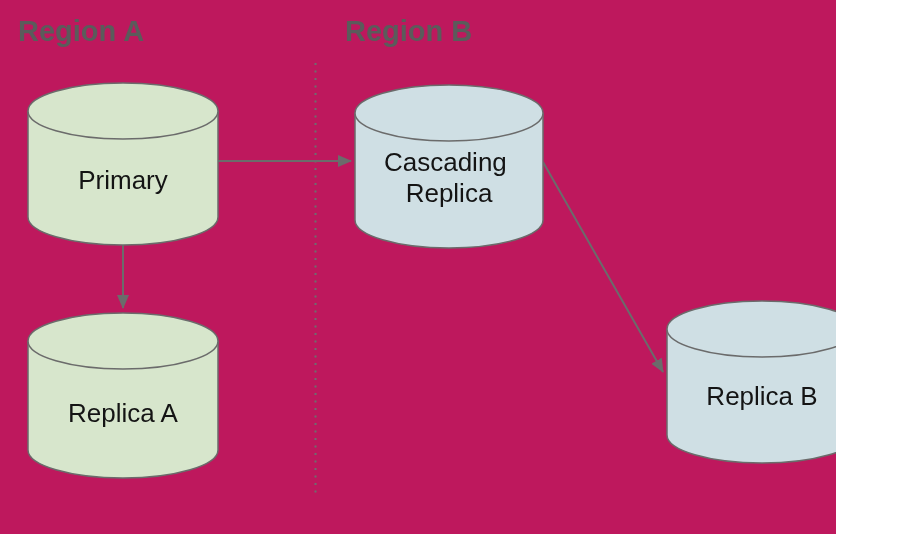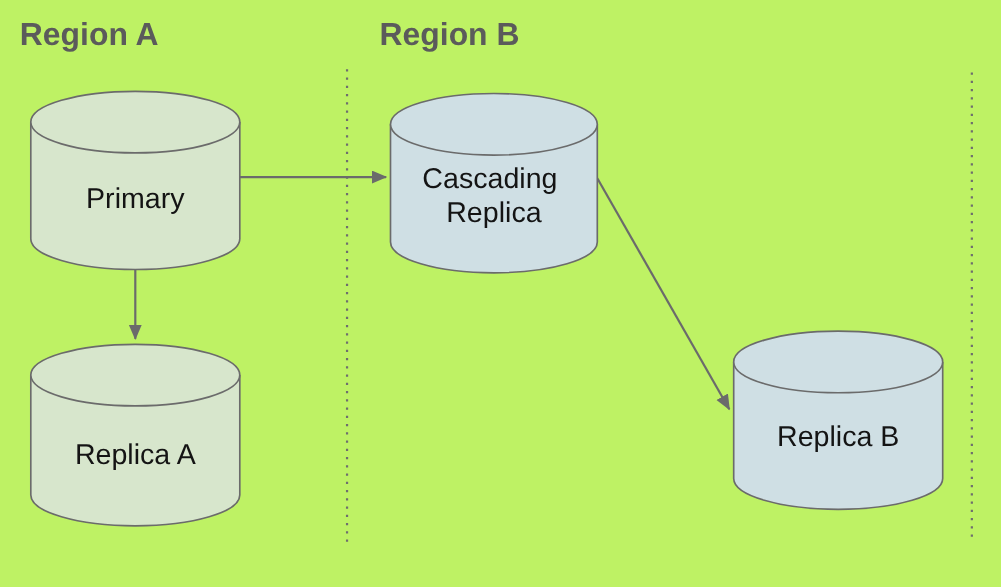--- a/index.html
+++ b/index.html
@@ -3,23 +3,23 @@
 <meta charset="utf-8">
 <style>
   html, body {
     margin: 0;
     padding: 0;
     background: #ffffff;
     font-family: "Liberation Sans", sans-serif;
   }
   .stage {
     position: relative;
-    width: 910px;
+    width: 836px;
     height: 534px;
-    background: #bef264;
+    background: #be185d;
     overflow: hidden;
   }
   svg { display: block; }
   text {
     font-family: "Liberation Sans", sans-serif;
   }
   .region-title {
     font-size: 29px;
     font-weight: bold;
     fill: #5b5b5b;

